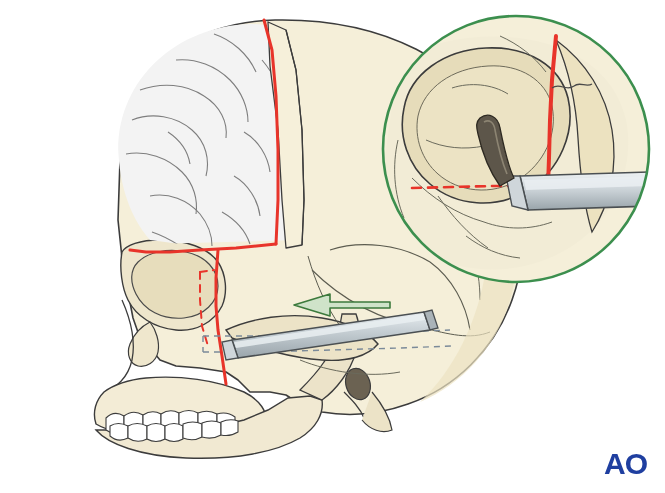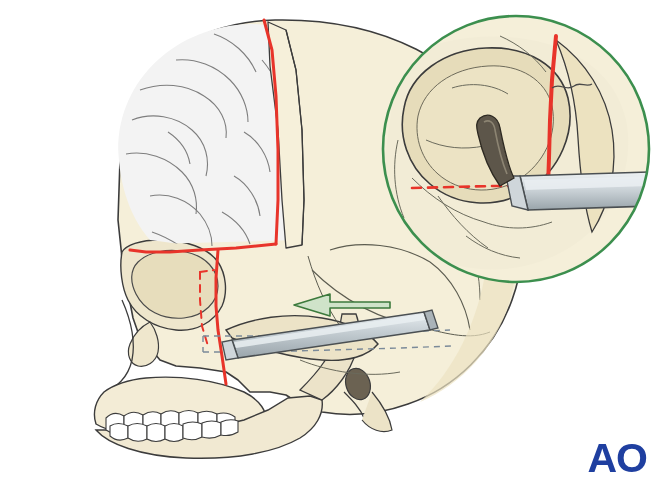--- a/index.html
+++ b/index.html
@@ -24,21 +24,21 @@
     width: 665px;
     height: 493px;
     display: block;
   }
   .ao-logo {
     position: absolute;
     right: 18px;
     bottom: 14px;
     color: #1f3fa0;
     font-family: "Liberation Sans", sans-serif;
-    font-size: 41px;
+    font-size: 30px;
     font-weight: bold;
     letter-spacing: -1px;
     line-height: 1;
     user-select: none;
     margin-left: 33px;
   }
 </style>
 </head>
 <body>
 

